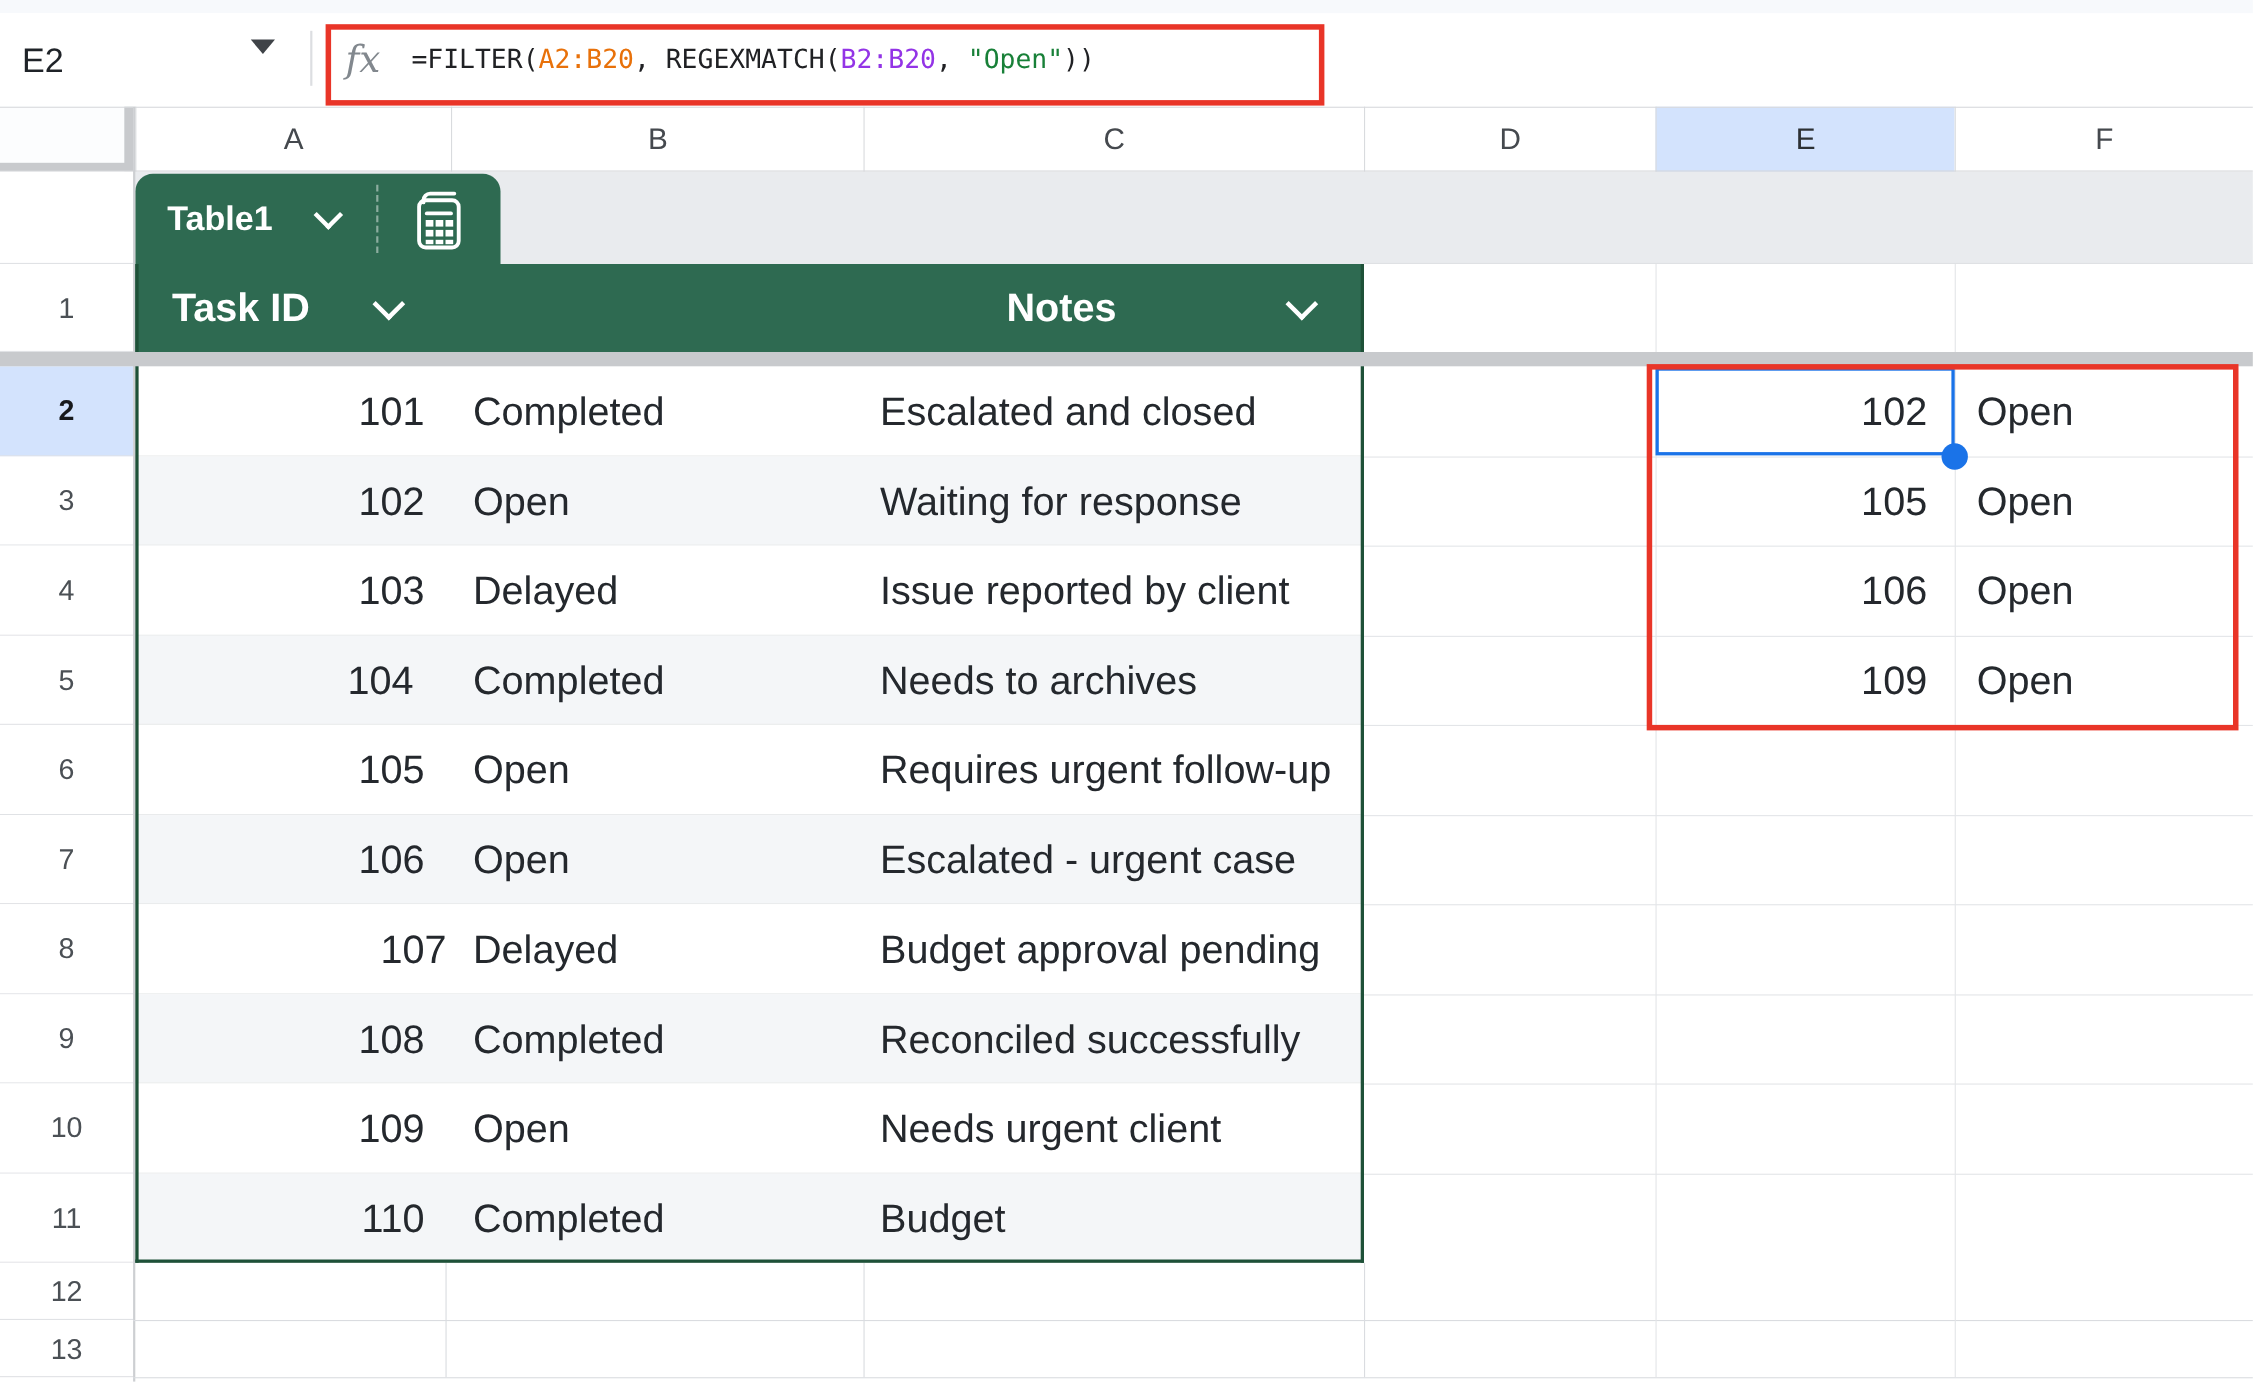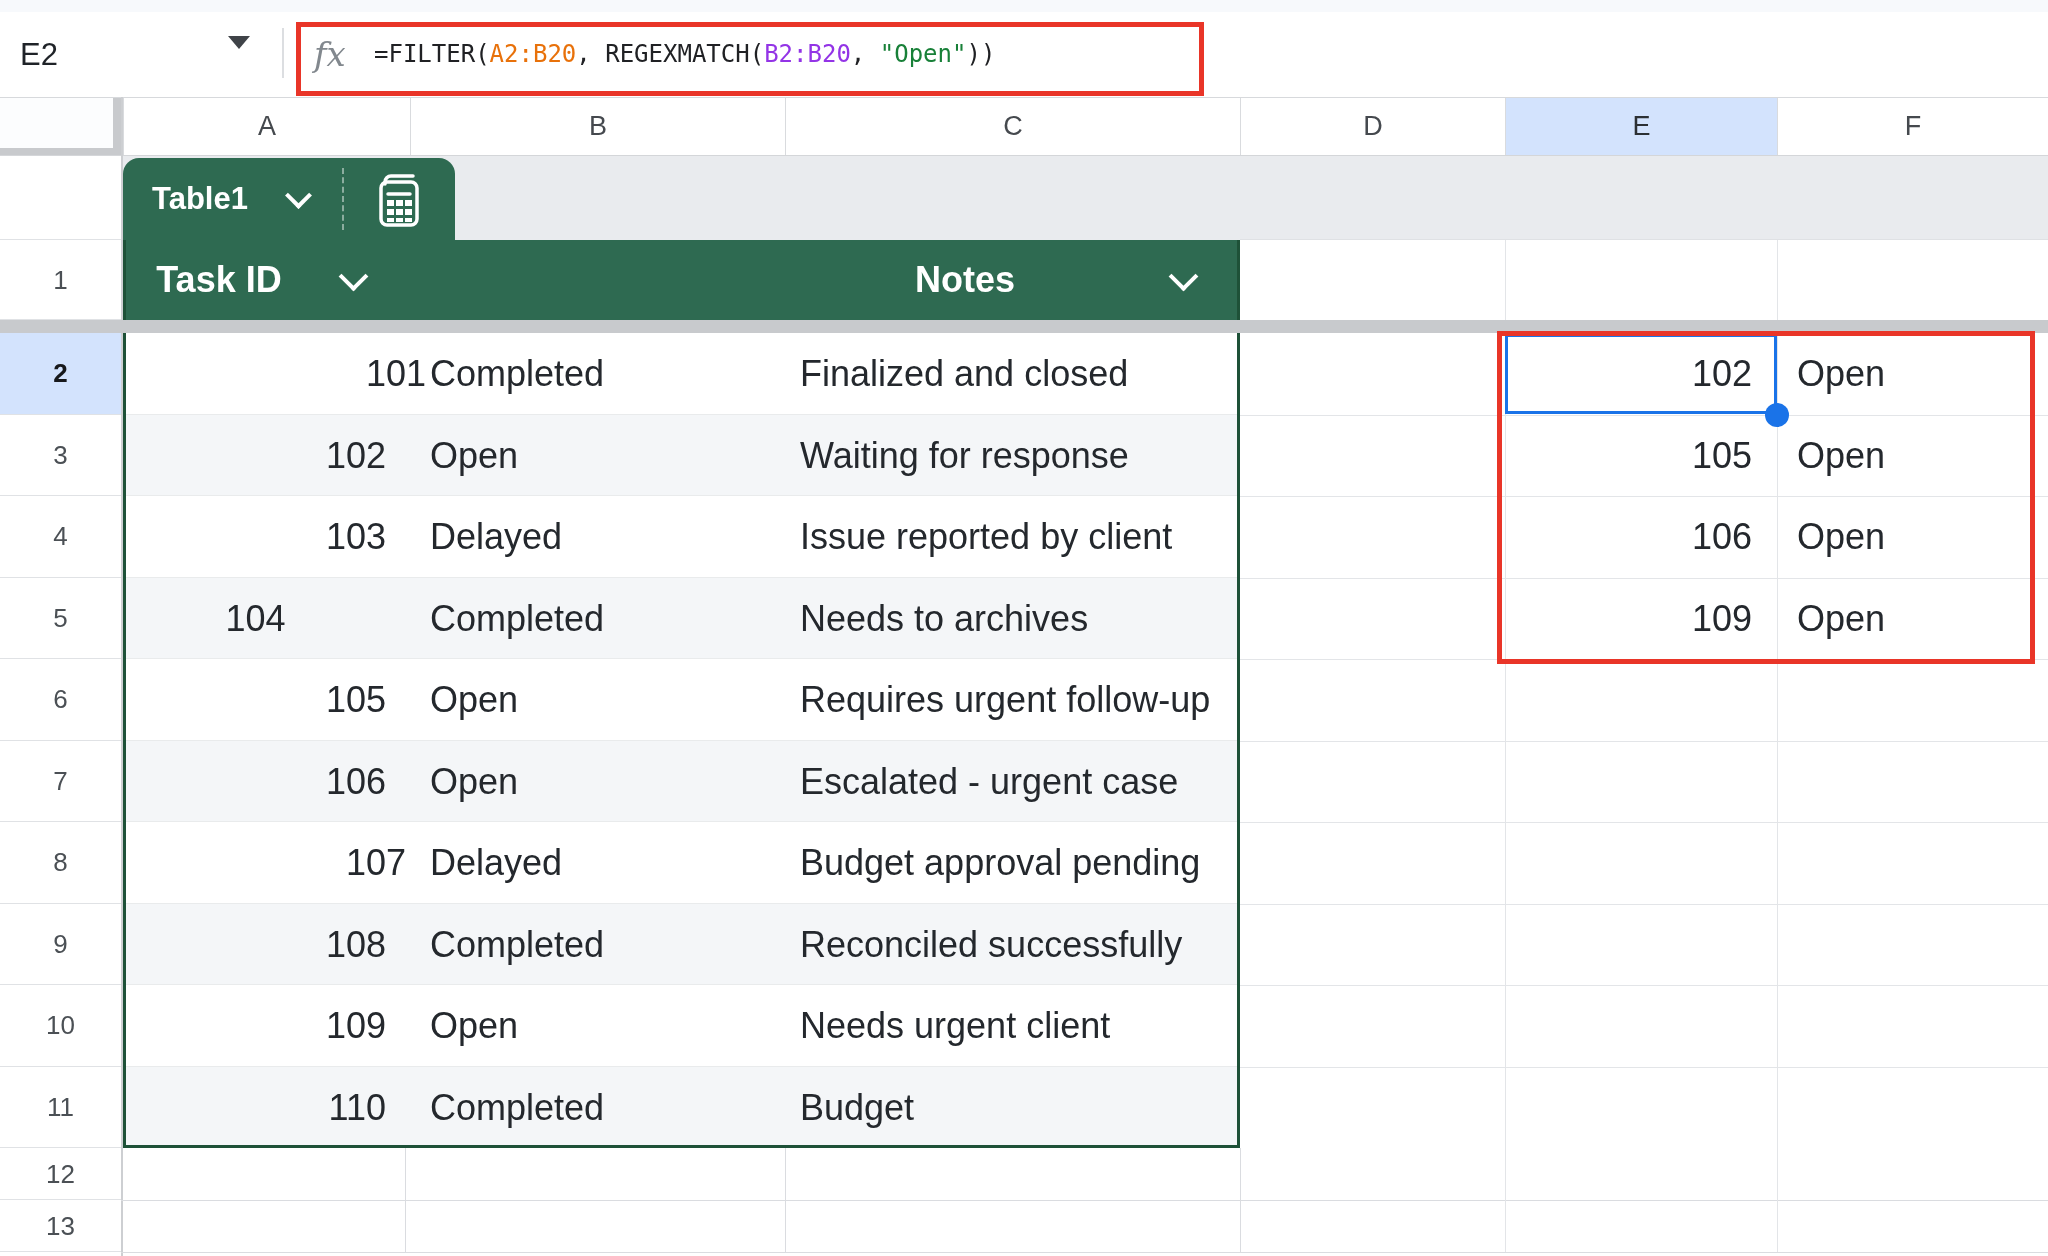--- a/index.html
+++ b/index.html
@@ -148,30 +148,30 @@
     <div class="ghdr-row">
       <div class="ghdr-cell" style="left: 0px; width: 287px;">
         <span>Task ID</span>
         <span class="chev ghdr-chev"></span>
       </div>
       <div class="ghdr-cell" style="left: 662px; width: 455px;">
         <span>Notes</span>
         <span class="chev ghdr-chev"></span>
       </div>
     </div>
-    <div class="cell r" style="left: 123px; width: 263px; top: 333px; height: 81.5px; line-height: 81.5px; padding-left: 40px;">101</div>
+    <div class="cell r" style="left: 123px; width: 263px; top: 333px; height: 81.5px; line-height: 81.5px;">101</div>
     <div class="cell" style="left: 430px; top: 333px; height: 81.5px; line-height: 81.5px;">Completed</div>
-    <div class="cell" style="left: 800px; top: 333px; height: 81.5px; line-height: 81.5px;">Finalized and closed</div>
+    <div class="cell" style="left: 800px; top: 333px; height: 81.5px; line-height: 81.5px;">Escalated and closed</div>
     <div class="cell r" style="left: 123px; width: 263px; top: 414.5px; height: 81.5px; line-height: 81.5px;">102</div>
     <div class="cell" style="left: 430px; top: 414.5px; height: 81.5px; line-height: 81.5px;">Open</div>
     <div class="cell" style="left: 800px; top: 414.5px; height: 81.5px; line-height: 81.5px;">Waiting for response</div>
     <div class="cell r" style="left: 123px; width: 263px; top: 496px; height: 81.5px; line-height: 81.5px;">103</div>
     <div class="cell" style="left: 430px; top: 496px; height: 81.5px; line-height: 81.5px;">Delayed</div>
     <div class="cell" style="left: 800px; top: 496px; height: 81.5px; line-height: 81.5px;">Issue reported by client</div>
-    <div class="cell r" style="left: 124px; width: 263px; top: 577.5px; height: 81.5px; line-height: 81.5px; text-align: center;">104</div>
+    <div class="cell r" style="left: 113px; width: 263px; top: 577.5px; height: 81.5px; line-height: 81.5px;">104</div>
     <div class="cell" style="left: 430px; top: 577.5px; height: 81.5px; line-height: 81.5px;">Completed</div>
     <div class="cell" style="left: 800px; top: 577.5px; height: 81.5px; line-height: 81.5px;">Needs to archives</div>
     <div class="cell r" style="left: 123px; width: 263px; top: 659px; height: 81.5px; line-height: 81.5px;">105</div>
     <div class="cell" style="left: 430px; top: 659px; height: 81.5px; line-height: 81.5px;">Open</div>
     <div class="cell" style="left: 800px; top: 659px; height: 81.5px; line-height: 81.5px;">Requires urgent follow-up</div>
     <div class="cell r" style="left: 123px; width: 263px; top: 740.5px; height: 81.5px; line-height: 81.5px;">106</div>
     <div class="cell" style="left: 430px; top: 740.5px; height: 81.5px; line-height: 81.5px;">Open</div>
     <div class="cell" style="left: 800px; top: 740.5px; height: 81.5px; line-height: 81.5px;">Escalated - urgent case</div>
     <div class="cell r" style="left: 123px; width: 263px; top: 822px; height: 81.5px; line-height: 81.5px; padding-left: 20px;">107</div>
     <div class="cell" style="left: 430px; top: 822px; height: 81.5px; line-height: 81.5px;">Delayed</div>

